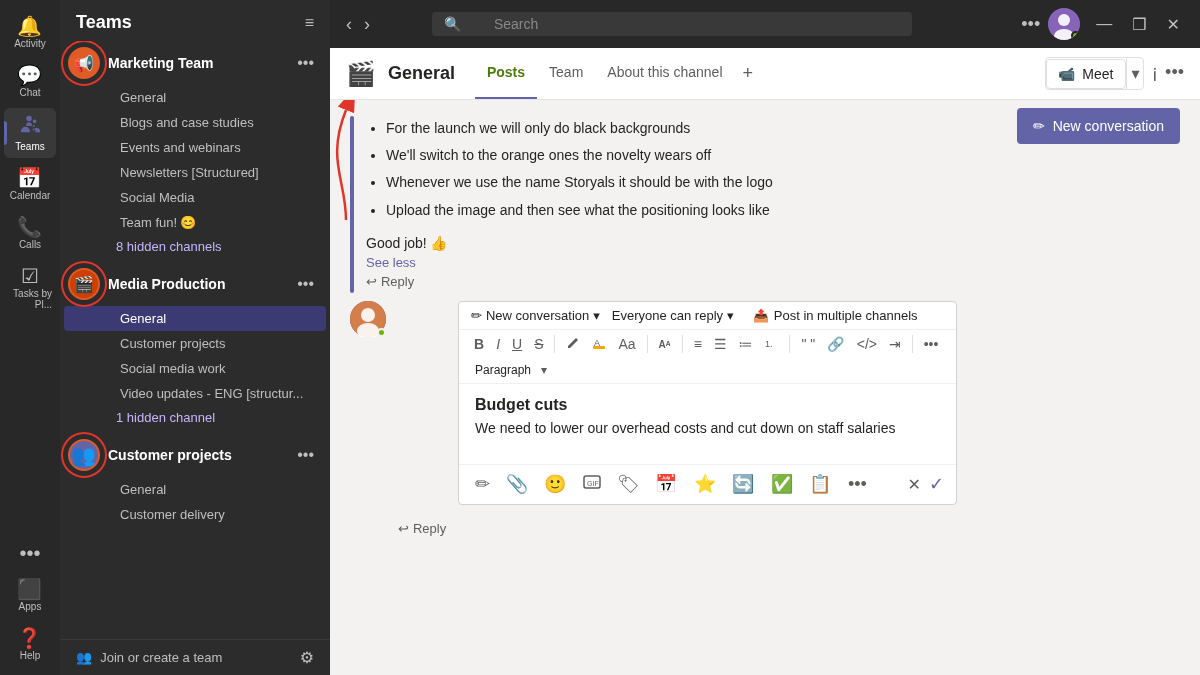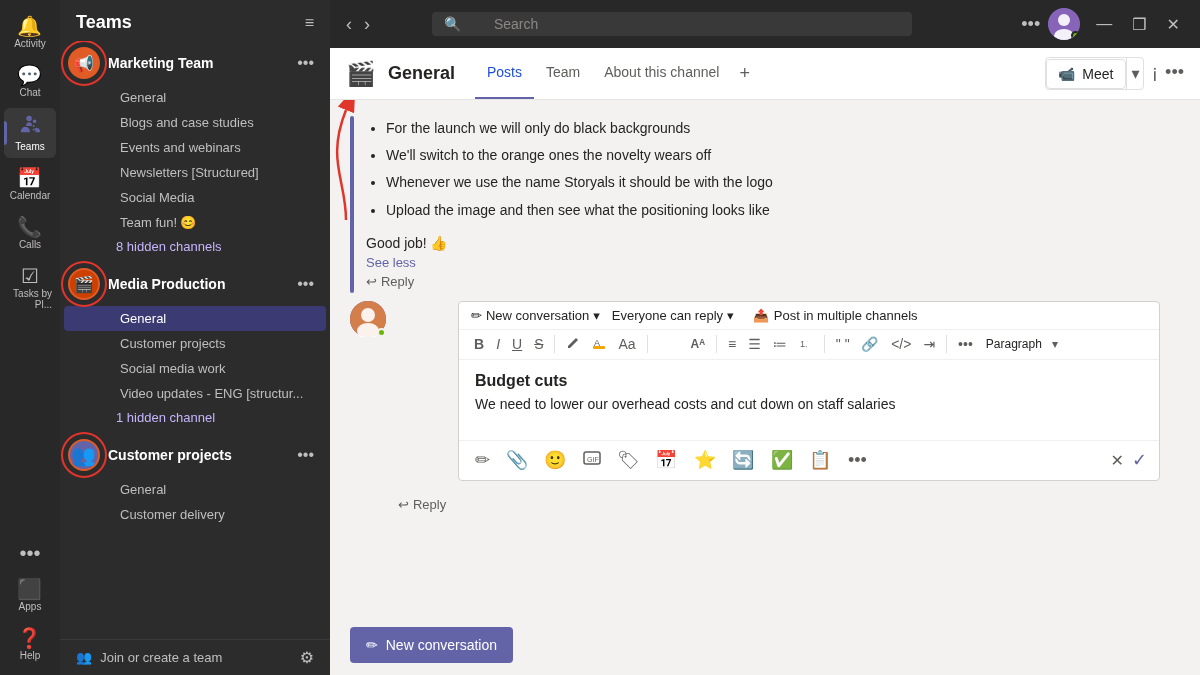--- a/index.html
+++ b/index.html
@@ -231,21 +231,21 @@
     .channel-tabs { display: flex; gap: 0; margin-left: 8px; }
     .channel-tab {
       padding: 14px 12px;
       font-size: 14px;
       color: #605e5c;
       cursor: pointer;
       border-bottom: 2px solid transparent;
       position: relative;
       top: 1px;
     }
-    .channel-tab.active { color: #1d4ed8; border-bottom: 2px solid #6264a7; font-weight: 400; }
+    .channel-tab.active { color: #4d7c0f; border-bottom: 2px solid #6264a7; font-weight: 700; }
     .channel-tab-add { color: #605e5c; font-size: 18px; cursor: pointer; padding: 14px 8px; }
     .channel-header-right { margin-left: auto; display: flex; align-items: center; gap: 8px; }
     .meet-btn {
       display: flex;
       align-items: center;
       gap: 6px;
       padding: 6px 12px;
       border: 1px solid #e0e0e0;
       border-radius: 4px;
       background: #fff;
@@ -257,21 +257,21 @@
     .channel-header-icons { display: flex; gap: 8px; color: #605e5c; }
     .channel-header-icon { cursor: pointer; font-size: 18px; }
 
     
     .chat-area {
       flex: 1;
       background: #f3f2f1;
       overflow-y: auto;
       padding: 0;
       display: flex;
-      flex-direction: column;
+      flex-direction: row;
     }
     .chat-area::-webkit-scrollbar { width: 6px; }
     .chat-area::-webkit-scrollbar-thumb { background: #ccc; border-radius: 3px; }
 
     
     .messages-section { padding: 16px 20px; flex: 1; }
     
     .bullet-list { padding-left: 20px; color: #252423; font-size: 14px; line-height: 1.8; }
     .bullet-list li { margin-bottom: 2px; }
     
@@ -708,21 +708,21 @@
                   </svg>
               </span>
               <span class="toolbar-btn">
                 <svg width="14" height="14" viewBox="0 0 14 14">
                     <rect x="1" y="10" width="12" height="3" fill="#f0a800" rx="1"></rect>
                     <text x="2" y="10" font-size="9" fill="#605e5c">A</text>
                   </svg>
               </span>
               <span class="toolbar-btn">Aa</span>
               <div class="toolbar-divider"></div>
-              <span class="toolbar-btn" style="font-size:12px;font-weight:bold;color:#605e5c;margin-left:32px;">Aᴬ</span>
+              <span class="toolbar-btn" style="font-size:10px;font-weight:bold;color:#605e5c;">Aᴬ</span>
               <div class="toolbar-divider"></div>
               <span class="toolbar-btn">≡</span>
               <span class="toolbar-btn">☰</span>
               <span class="toolbar-btn">≔</span>
               <span class="toolbar-btn">
                 <svg width="14" height="14" viewBox="0 0 14 14">
                     <text x="1" y="11" font-size="9" fill="#605e5c">1.</text>
                   </svg>
               </span>
               <div class="toolbar-divider"></div>

